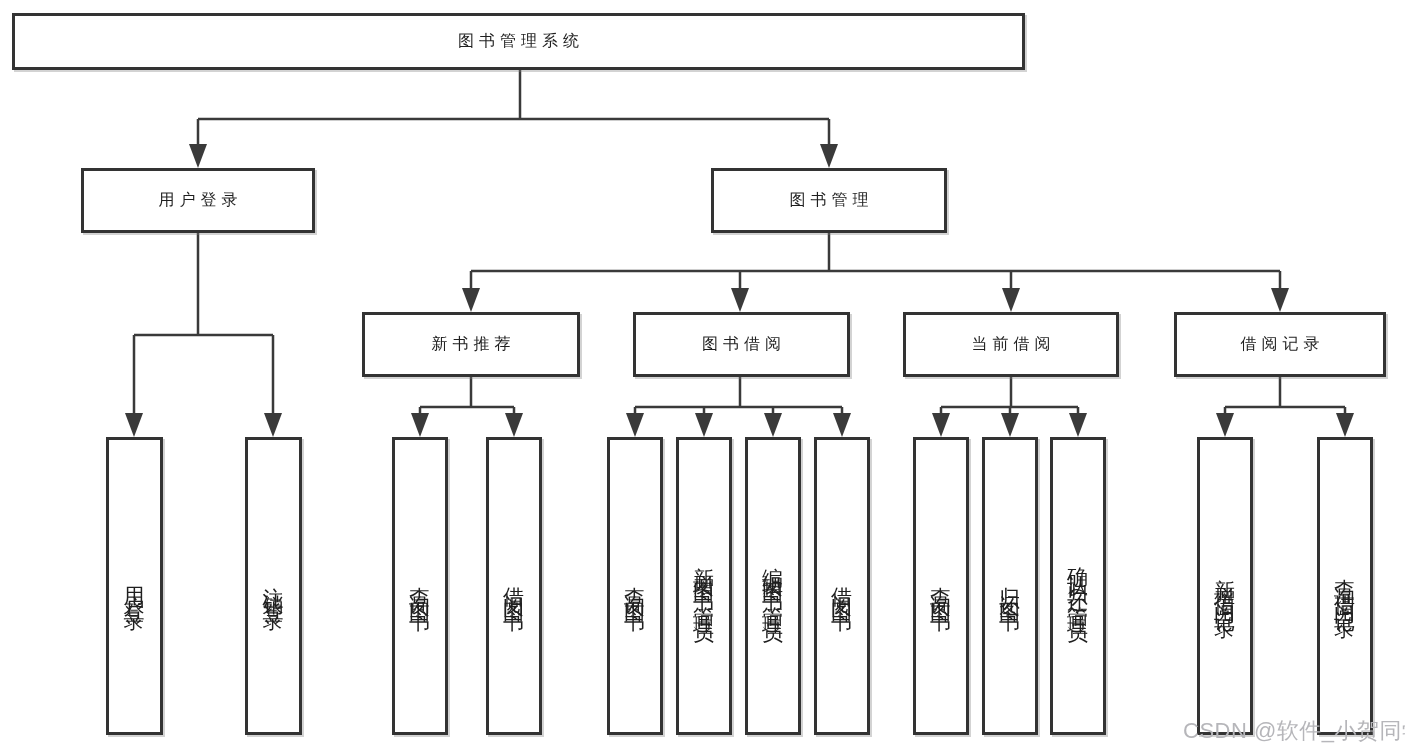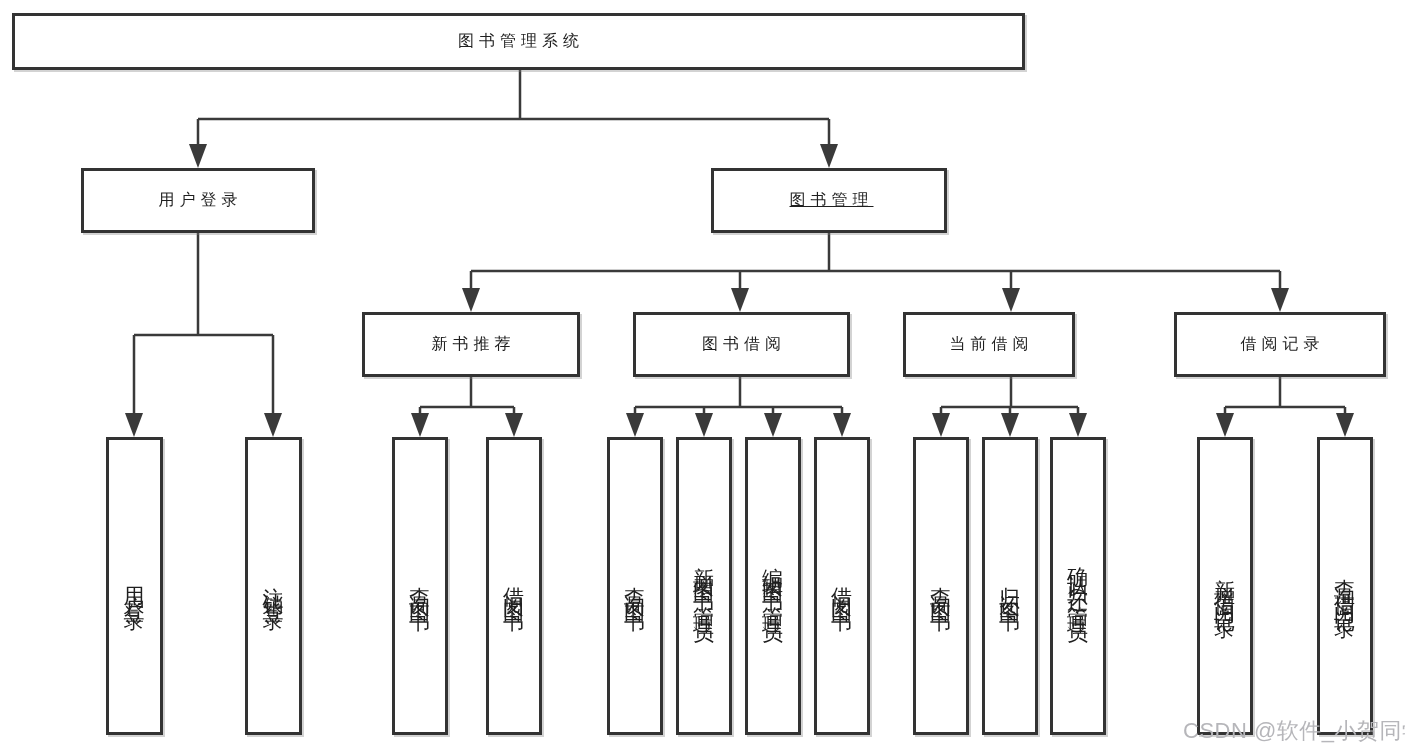--- a/index.html
+++ b/index.html
@@ -100,25 +100,25 @@
       <polygon points="1001,413 1019,413 1010,437"></polygon>
       <polygon points="1069,413 1087,413 1078,437"></polygon>
       <polygon points="1216,413 1234,413 1225,437"></polygon>
       <polygon points="1336,413 1354,413 1345,437"></polygon>
     </g>
   </svg>
 
   <div class="node h-node" style="left:12px; top:13px; width:1013px; height:57px;">图书管理系统</div>
 
   <div class="node h-node" style="left:81px; top:168px; width:234px; height:65px;">用户登录</div>
-  <div class="node h-node" style="left:711px; top:168px; width:236px; height:65px;text-decoration:underline;">图书管理</div>
+  <div class="node h-node" style="left:711px; top:168px; width:236px; height:65px;">图书管理</div>
 
   <div class="node h-node" style="left:362px; top:312px; width:218px; height:65px;">新书推荐</div>
   <div class="node h-node" style="left:633px; top:312px; width:217px; height:65px;">图书借阅</div>
-  <div class="node h-node" style="left:903px; top:312px; width:172px; height:65px;">当前借阅</div>
+  <div class="node h-node" style="left:903px; top:312px; width:216px; height:65px;">当前借阅</div>
   <div class="node h-node" style="left:1174px; top:312px; width:212px; height:65px;">借阅记录</div>
 
   <div class="node v-node" style="left:106px; top:437px; width:57px; height:298px;">用户登录</div>
   <div class="node v-node" style="left:245px; top:437px; width:57px; height:298px;">注销登录</div>
 
   <div class="node v-node" style="left:392px; top:437px; width:56px; height:298px;">查询图书</div>
   <div class="node v-node" style="left:486px; top:437px; width:56px; height:298px;">借阅图书</div>
 
   <div class="node v-node" style="left:607px; top:437px; width:56px; height:298px;">查询图书</div>
   <div class="node v-node" style="left:676px; top:437px; width:56px; height:298px;">新增图书（管理员）</div>

